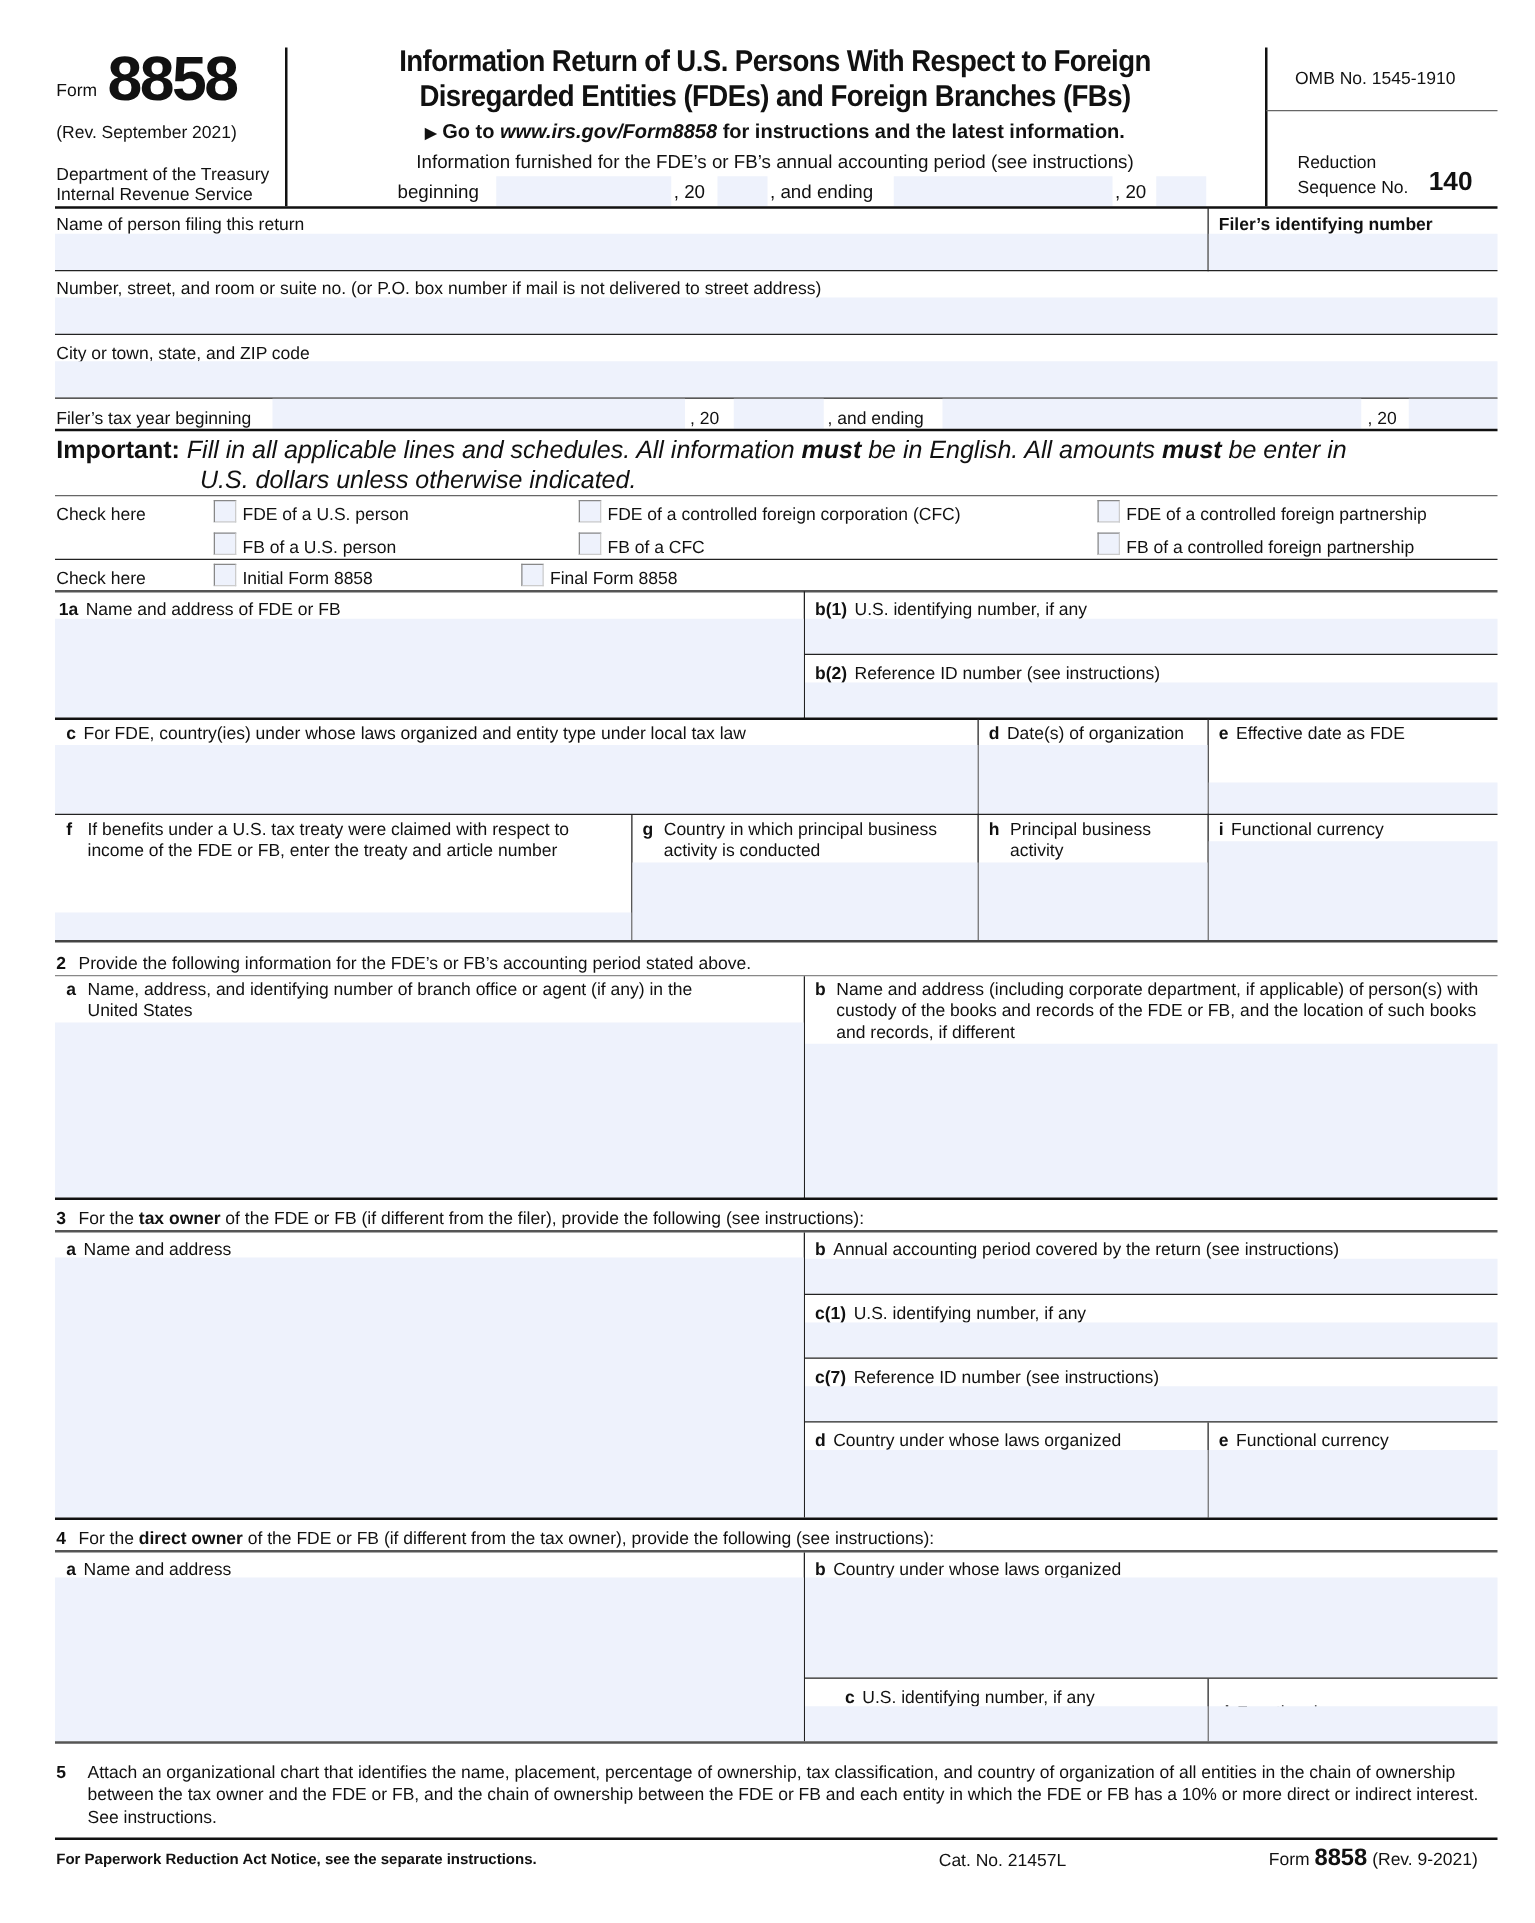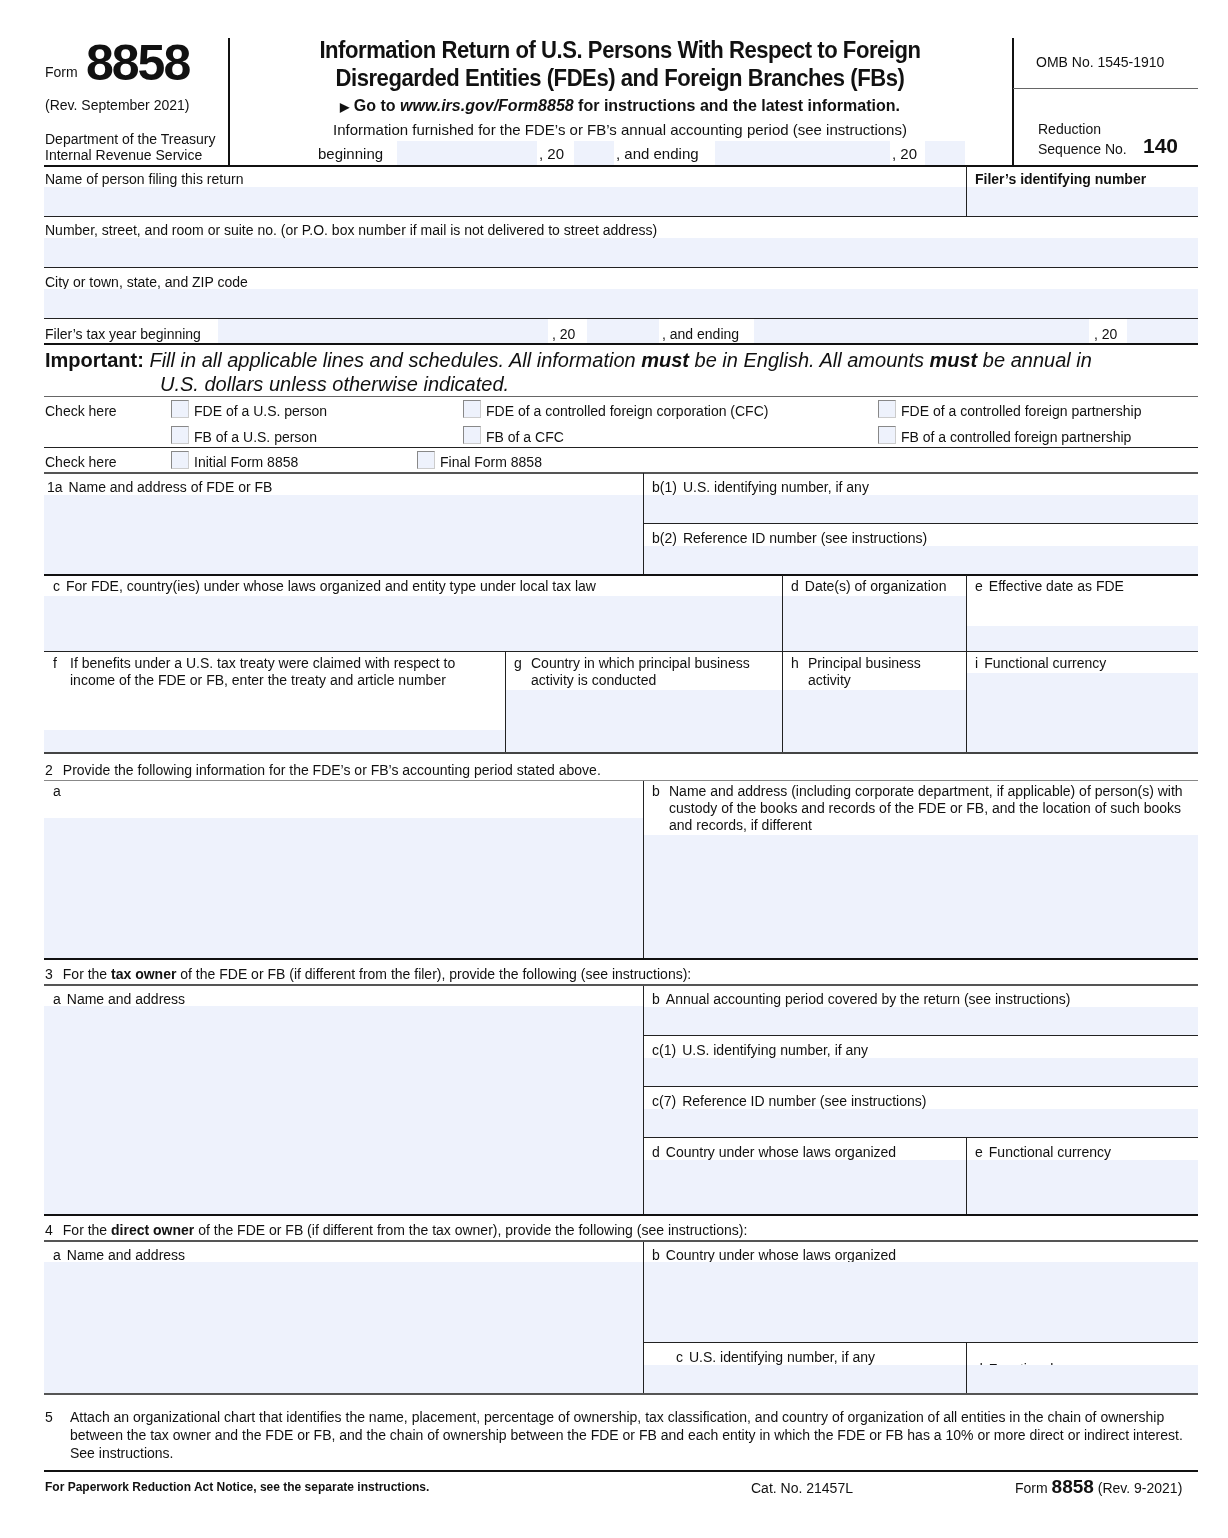--- a/index.html
+++ b/index.html
@@ -11,21 +11,21 @@
   .hl2 { position: absolute; height: 2px; background: #111; }
   .vl { position: absolute; width: 1px; background: #222; }
   .vl2 { position: absolute; width: 2px; background: #111; }
   .lbl { position: absolute; font-size: 14px; line-height: 17px; white-space: nowrap; }
   .b { font-weight: bold; }
   .cb { position: absolute; width: 18px; height: 18px; background: #eef2fc; border: 1px solid #888; border-right-color: #ccc; border-bottom-color: #ccc; }
   .title { font-family: "Liberation Sans", sans-serif; font-weight: bold; font-size: 24px; line-height: 28px; letter-spacing: -0.5px; text-align: center; transform: scaleX(0.92); transform-origin: center; }
   .formnum { font-weight: bold; font-size: 50px; line-height: 50px; letter-spacing: -2px; }
   .important { font-size: 20px; line-height: 24px; }
   .important i { font-style: italic; }
-  .key { font-weight: normal; margin-right: 6px; }
+  .key { font-weight: bold; margin-right: 6px; }
 </style>
 </head>
 <body>
 
 <div>
   <div class="lbl" style="left:45px;top:64px;font-size:14px;">Form</div>
   <div class="abs formnum" style="left:86px;top:38px;">8858</div>
   <div class="lbl" style="left:45px;top:97px;">(Rev. September 2021)</div>
   <div class="lbl" style="left:45px;top:131px;">Department of the Treasury</div>
   <div class="lbl" style="left:45px;top:147px;">Internal Revenue Service</div>
@@ -82,21 +82,21 @@
   <div class="fill" style="left:587px;top:319px;width:72px;height:24px;"></div>
   <div class="lbl" style="left:662px;top:326px;">, and ending</div>
   <div class="fill" style="left:754px;top:319px;width:335px;height:24px;"></div>
   <div class="lbl" style="left:1094px;top:326px;">, 20</div>
   <div class="fill" style="left:1127px;top:319px;width:71px;height:24px;"></div>
   <div class="hl2" style="left:44px;top:343px;width:1154px;"></div>
 </div>
 
 <div class="abs important" style="left:45px;top:348px;width:1160px;">
   <span class="b">Important:</span>
-  <i><span>Fill in all applicable lines and schedules. All information </span><b>must</b><span> be in English. All amounts </span><b>must</b><span> be annual in</span></i>
+  <i><span>Fill in all applicable lines and schedules. All information </span><b>must</b><span> be in English. All amounts </span><b>must</b><span> be enter in</span></i>
 </div>
 <div class="abs important" style="left:160px;top:372px;"><i>U.S. dollars unless otherwise indicated.</i></div>
 
 <div>
   <div class="hl" style="left:44px;top:396px;width:1154px;background:#666;"></div>
   <div class="lbl" style="left:45px;top:403px;">Check here</div>
 
   <div class="cb" style="left:171px;top:400px;"></div>
   <div class="lbl" style="left:194px;top:403px;">FDE of a U.S. person</div>
   <div class="cb" style="left:463px;top:400px;"></div>
@@ -166,20 +166,21 @@
   <div class="hl2" style="left:44px;top:752px;width:1154px;background:#444;"></div>
 </div>
 
 <div>
   <div class="lbl" style="left:45px;top:762px;"><span class="key" style="margin-right:10px;">2</span><span>Provide the following information for the FDE’s or FB’s accounting period stated above.</span></div>
   <div class="hl" style="left:44px;top:780px;width:1154px;background:#888;"></div>
   <div class="vl" style="left:643px;top:781px;height:178px;"></div>
 
   <div class="abs" style="left:53px;top:783px;width:580px;font-size:14px;line-height:17px;">
     <span class="key" style="position:absolute;left:0;">a</span>
+    <div style="margin-left:17px;width:500px;">Name, address, and identifying number of branch office or agent (if any) in the United States</div>
   </div>
   <div class="fill" style="left:44px;top:818px;width:599px;height:140px;"></div>
 
   <div class="abs" style="left:652px;top:783px;width:545px;font-size:14px;line-height:17px;">
     <span class="key" style="position:absolute;left:0;">b</span>
     <div style="margin-left:17px;">Name and address (including corporate department, if applicable) of person(s) with custody of the books and records of the FDE or FB, and the location of such books and records, if different</div>
   </div>
   <div class="fill" style="left:644px;top:835px;width:554px;height:123px;"></div>
   <div class="hl2" style="left:44px;top:958px;width:1154px;"></div>
 </div>

